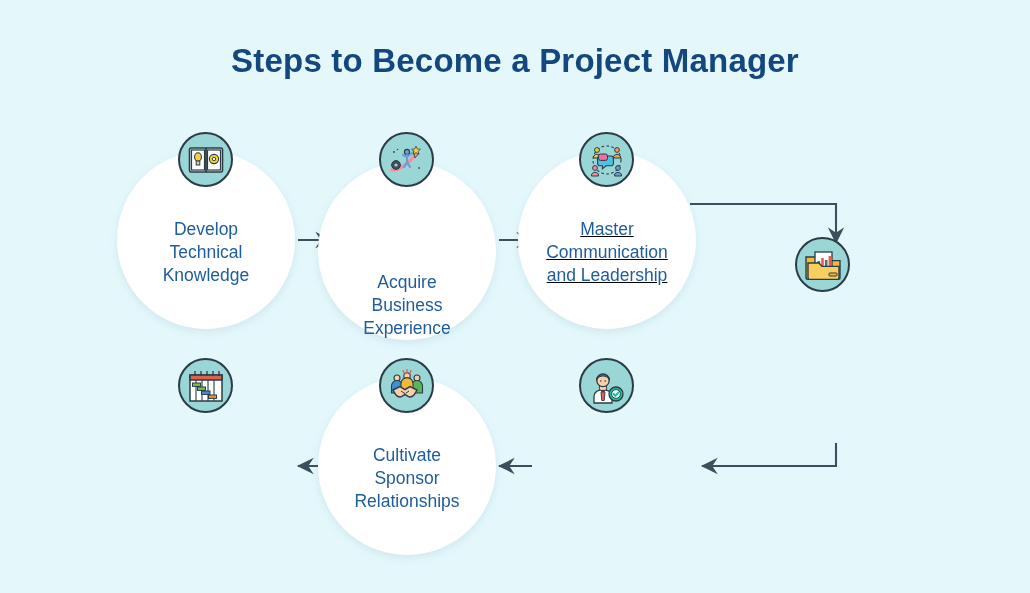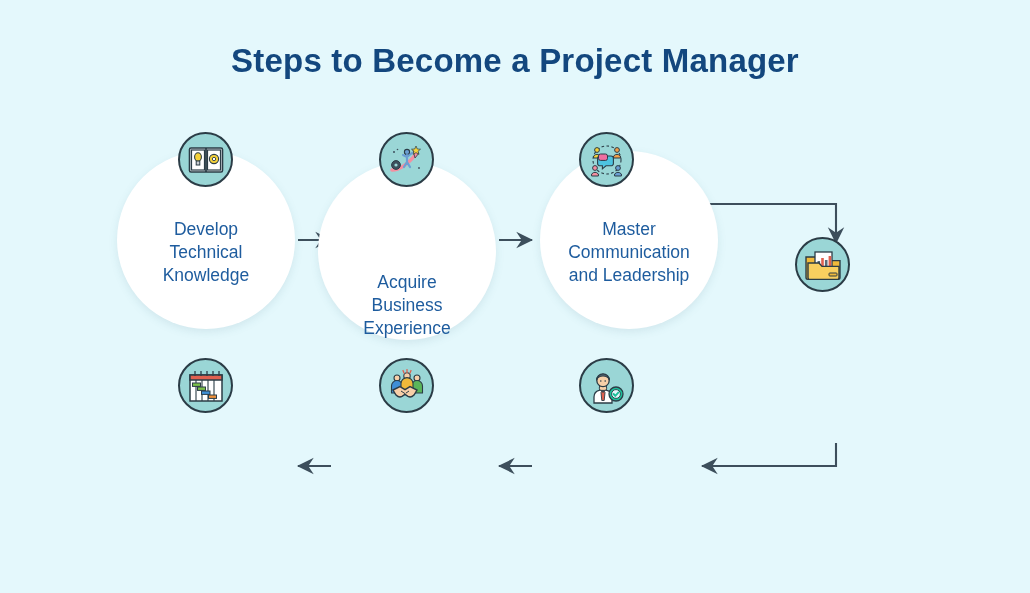--- a/index.html
+++ b/index.html
@@ -127,21 +127,21 @@
       <path d="M19,11 L19,18 M19,13 L15,11 M19,13 L24,9 M19,18 L16,23 M19,18 L22,23" stroke="#6b9fd4" stroke-width="2.2" fill="none" stroke-linecap="round"></path>
       <circle cx="8" cy="21" r="4.4" fill="#3d4f5c" stroke="#2b3c46" stroke-width="1"></circle>
       <circle cx="8" cy="21" r="1.6" fill="#9ad6d6"></circle>
       <path d="M28,2 L29.3,5 L32.5,5.2 L30,7.3 L30.9,10.4 L28,8.6 L25.1,10.4 L26,7.3 L23.5,5.2 L26.7,5 Z" fill="#f5d23a" stroke="#2b3c46" stroke-width="0.7"></path>
       <circle cx="6" cy="8" r="1" fill="#3d4f5c"></circle>
       <circle cx="9.5" cy="5.5" r="0.8" fill="#3d4f5c"></circle>
       <circle cx="31" cy="24" r="0.9" fill="#3d4f5c"></circle>
     </svg>
   </div>
 
-  <div class="node" style="left:540px; top:151px;">
+  <div class="node" style="left:518px; top:151px;text-decoration:underline;">
     <div class="node-label">Master
 Communication
 and Leadership</div>
   </div>
   <div class="badge" style="left:579px; top:132px;">
     <svg width="38" height="34" viewBox="0 0 38 34">
       <circle cx="19" cy="17" r="14" fill="none" stroke="#2b3c46" stroke-width="1.1" stroke-dasharray="2.6 2.4"></circle>
       <g stroke="#2b3c46" stroke-width="1">
         <circle cx="9" cy="7" r="2.4" fill="#f5d23a"></circle>
         <path d="M5.6,13 Q9,9.6 12.4,13 L12.4,15 L5.6,15 Z" fill="#f5d23a"></path>
@@ -179,20 +179,25 @@
       <circle cx="15" cy="13.5" r="6.2" fill="#f7cfa8" stroke="#2b3c46" stroke-width="1.3"></circle>
       <path d="M8.6,13.2 a6.4,6.4 0 0 1 12.8,0 q-1.2,-4.2 -6.4,-4.2 q-5.2,0 -6.4,4.2 z" fill="#5a6b78" stroke="#2b3c46" stroke-width="1.2"></path>
       <circle cx="12.8" cy="14" r="0.8" fill="#2b3c46"></circle>
       <circle cx="17.2" cy="14" r="0.8" fill="#2b3c46"></circle>
       <circle cx="28" cy="27" r="7" fill="#1cbf9a" stroke="#2b3c46" stroke-width="1.3"></circle>
       <circle cx="28" cy="27" r="4.4" fill="#e4f8fc" stroke="#2b3c46" stroke-width="0.9"></circle>
       <path d="M25.6,27 l1.7,1.8 l3.2,-3.4" stroke="#1cbf9a" stroke-width="1.9" fill="none" stroke-linecap="round"></path>
     </svg>
   </div>
 
+  <div class="node" style="left:318px; top:377px;">
+    <div class="node-label">Cultivate
+Sponsor
+Relationships</div>
+  </div>
   <div class="badge" style="left:379px; top:358px;">
     <svg width="38" height="34" viewBox="0 0 38 34">
       <g stroke="#2b3c46" stroke-width="1.1">
         <circle cx="9" cy="9" r="3" fill="#f7cfa8"></circle>
         <path d="M3.5,24 v-7 a5.5,5.5 0 0 1 11,0 v7 z" fill="#3f8fd6"></path>
         <circle cx="29" cy="9" r="3" fill="#f7cfa8"></circle>
         <path d="M23.5,24 v-7 a5.5,5.5 0 0 1 11,0 v7 z" fill="#5ab55a"></path>
         <circle cx="19" cy="7" r="3.2" fill="#f7cfa8"></circle>
         <path d="M13,22 v-7.4 a6,6 0 0 1 12,0 v7.4 z" fill="#f0b93a"></path>
       </g>

